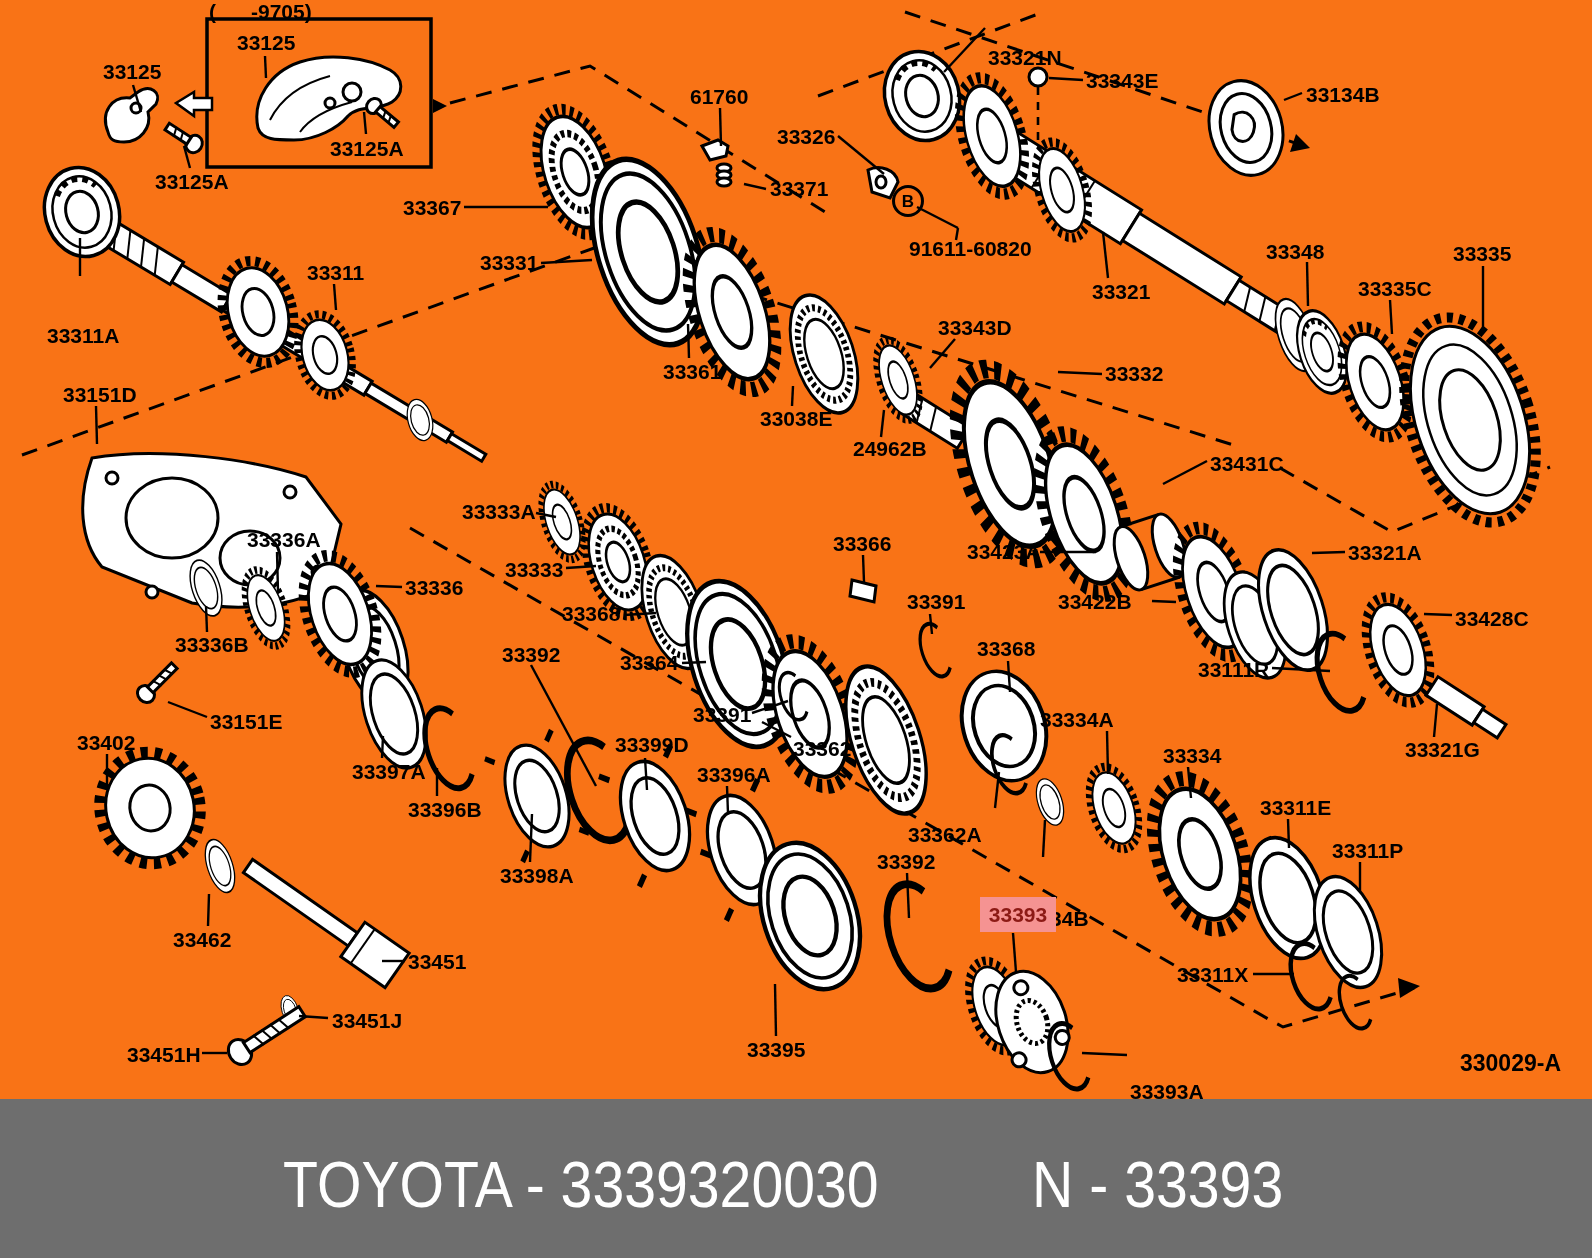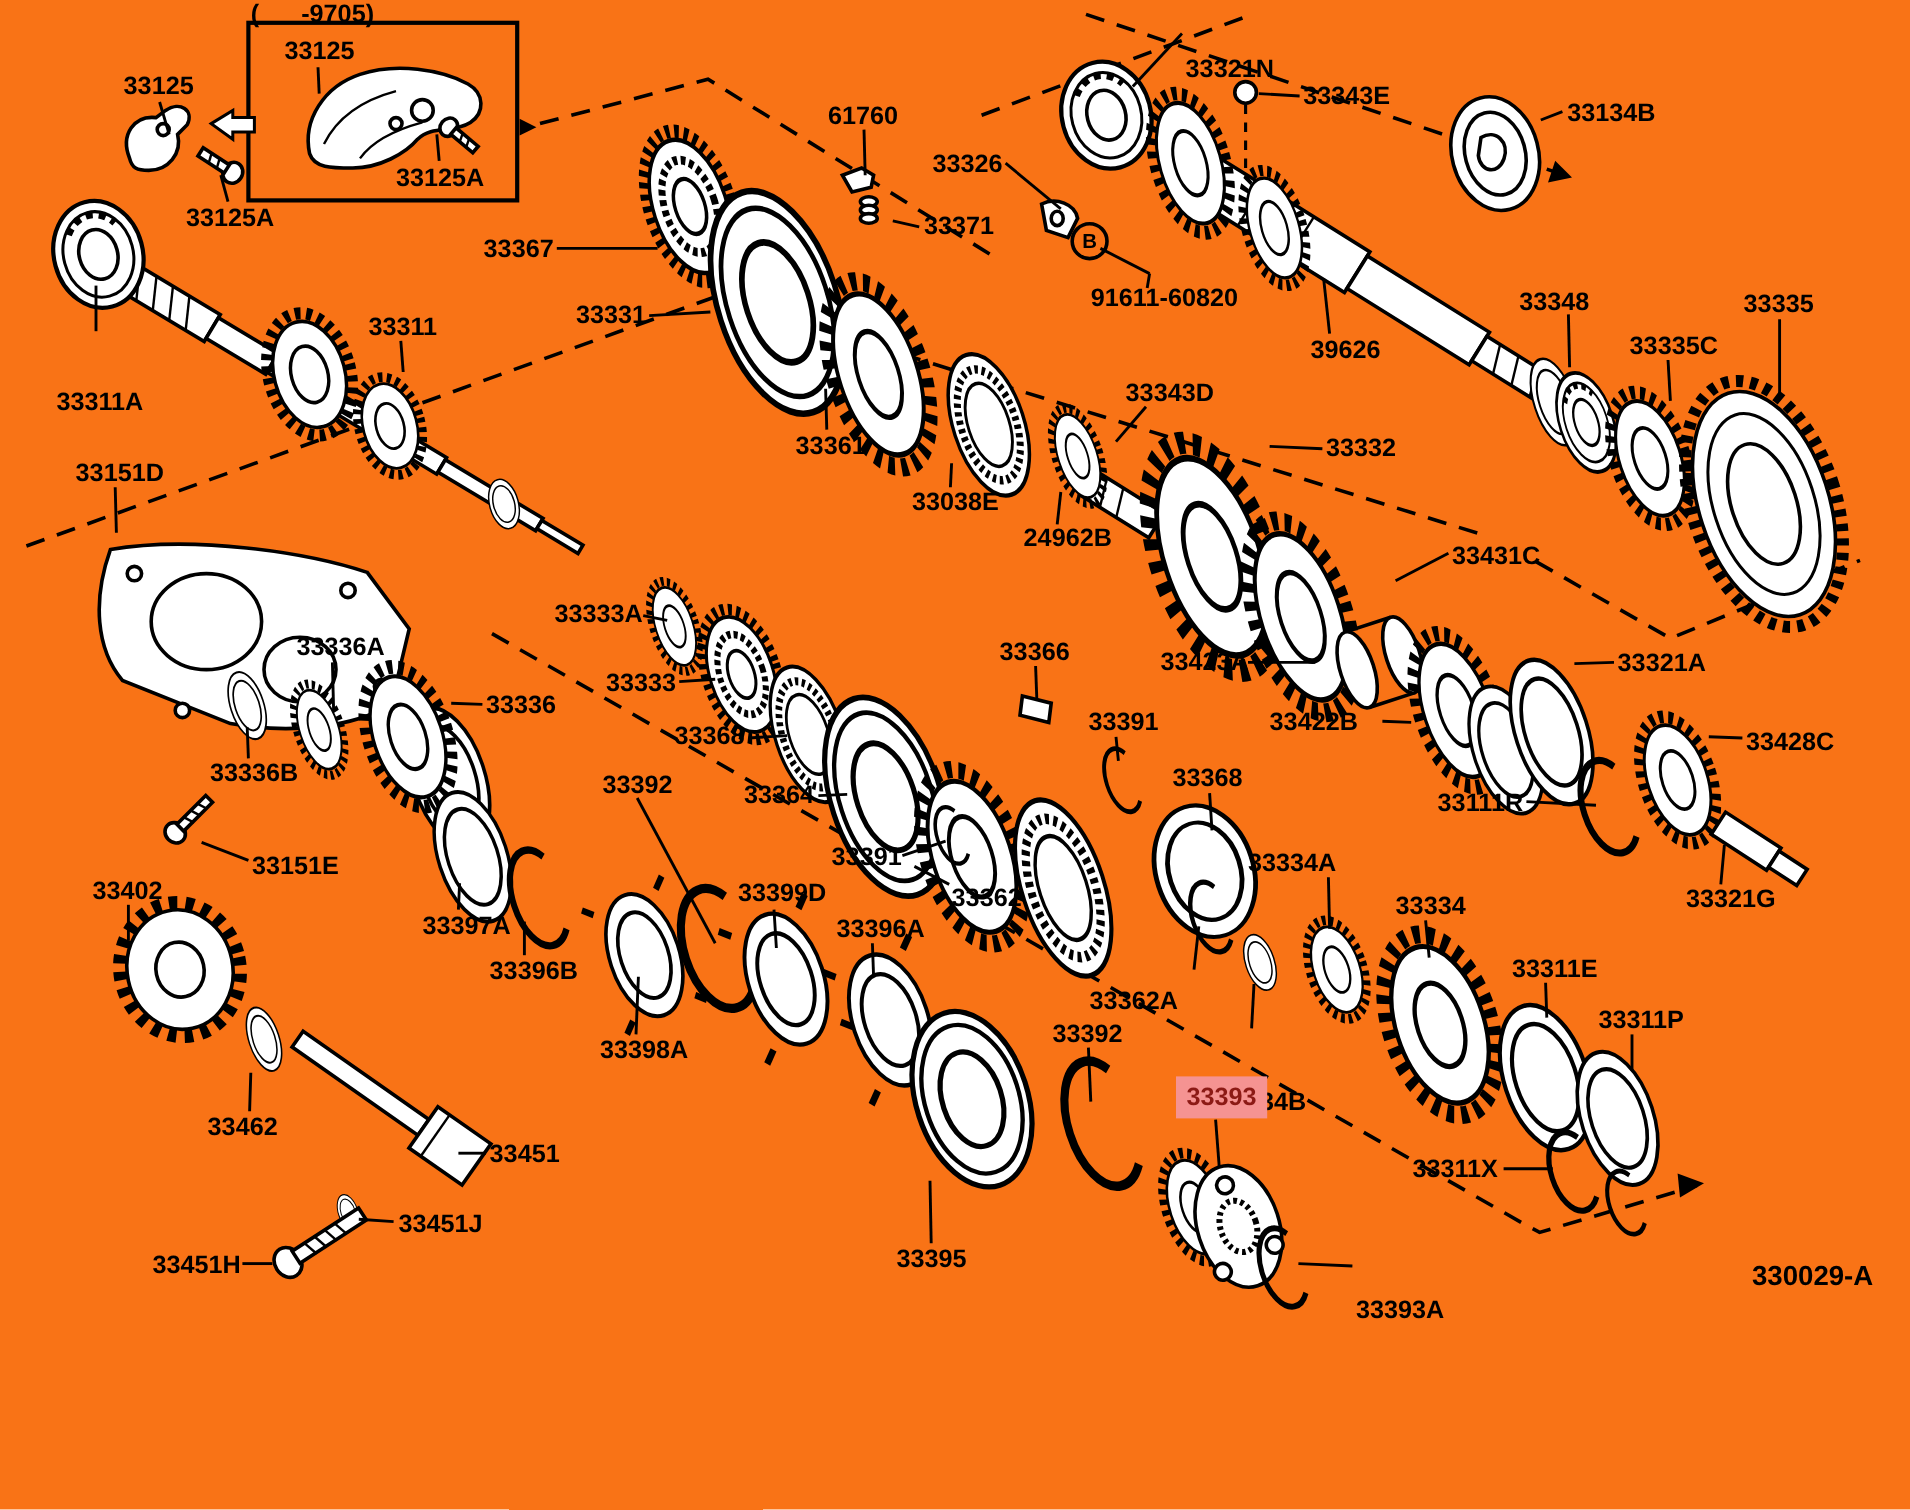--- a/index.html
+++ b/index.html
@@ -370,21 +370,21 @@
       <div class="plabel" style="left: 690px; top: 86px;">61760</div>
       <div class="plabel" style="left: 777px; top: 126px;">33326</div>
       <div class="plabel" style="left: 770px; top: 178px;">33371</div>
       <div class="plabel circled" style="left: 892px; top: 185px;">B</div>
       <div class="plabel" style="left: 909px; top: 238px;">91611-60820</div>
       <div class="plabel" style="left: 663px; top: 361px;">33361</div>
       <div class="plabel" style="left: 760px; top: 408px;">33038E</div>
       <div class="plabel" style="left: 988px; top: 11px; margin-top: 36px;">33321N</div>
       <div class="plabel" style="left: 1086px; top: 70px;">33343E</div>
       <div class="plabel" style="left: 1306px; top: 84px;">33134B</div>
-      <div class="plabel" style="left: 1092px; top: 281px;">39626</div>
+      <div class="plabel" style="left: 1092px; top: 281px;">33321</div>
       <div class="plabel" style="left: 1266px; top: 241px;">33348</div>
       <div class="plabel" style="left: 1358px; top: 278px;">33335C</div>
       <div class="plabel" style="left: 1453px; top: 243px;">33335</div>
       <div class="plabel" style="left: 938px; top: 317px;">33343D</div>
       <div class="plabel" style="left: 1105px; top: 363px;">33332</div>
       <div class="plabel" style="left: 853px; top: 438px;">24962B</div>
       <div class="plabel" style="left: 1210px; top: 453px;">33431C</div>
       <div class="plabel" style="left: 967px; top: 541px;">33423A</div>
       <div class="plabel" style="left: 462px; top: 501px;">33333A</div>
       <div class="plabel" style="left: 505px; top: 559px;">33333</div>
@@ -423,14 +423,18 @@
       <div class="plabel" style="left: 127px; top: 1044px;">33451H</div>
       <div class="plabel" style="left: 1348px; top: 542px;">33321A</div>
       <div class="plabel" style="left: 1058px; top: 591px;">33422B</div>
       <div class="plabel" style="left: 1455px; top: 608px;">33428C</div>
       <div class="plabel" style="left: 1198px; top: 659px;">33111R</div>
       <div class="plabel" style="left: 1405px; top: 739px;">33321G</div>
     </div>
 
 <div id="docnum" style="left: 1460px; top: 1050px;">330029-A</div>
 
-
+<div id="band" style="top: 1099px; height: 159px; background: rgb(110, 110, 110);">
+  <div class="bandtext" id="band-toyota" style="color: rgb(255, 255, 255); font-size: 65px; top: 48px; left: 283px;">TOYOTA - 3339320030</div>
+  <div class="bandtext" id="band-n" style="color: rgb(255, 255, 255); font-size: 65px; top: 48px; left: 1032px;">N - 33393</div>
 </div>
 
+</div>
+
 </body></html>

